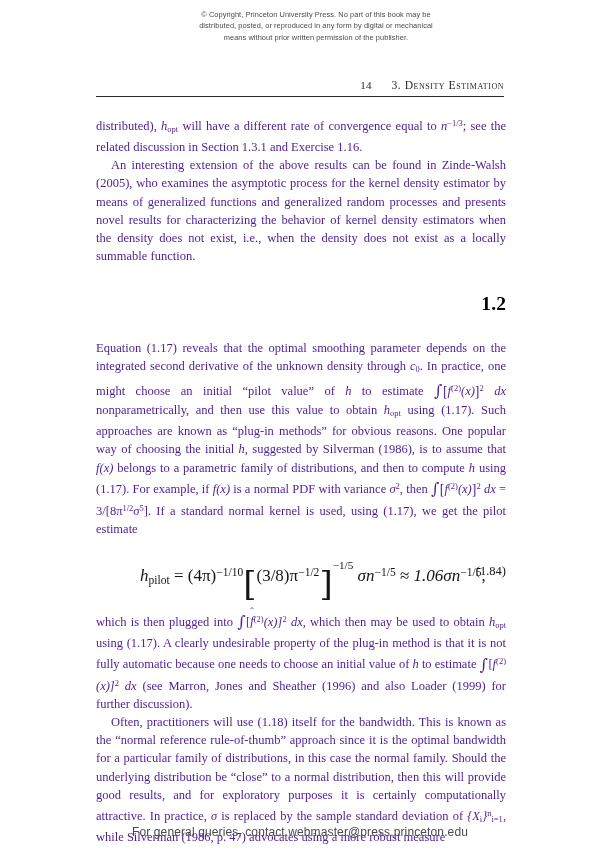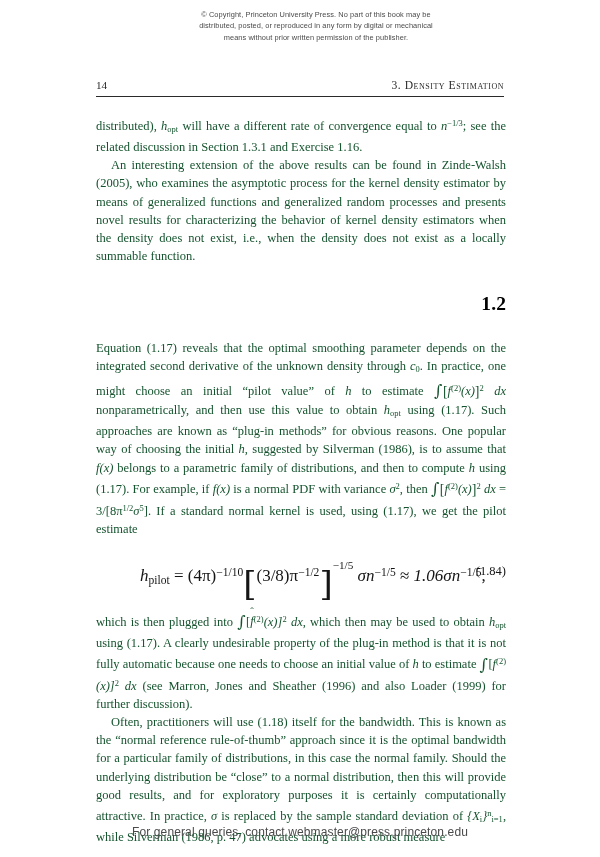--- a/index.html
+++ b/index.html
@@ -37,24 +37,25 @@
   }
   .copyright div { white-space: nowrap; }
 
   
   .runhead {
     position: absolute;
     top: 79px;
     left: 96px;
     width: 408px;
     display: flex;
-    justify-content: space-between;
+    justify-content: flex-end;
     align-items: baseline;
     font-size: 11.2px;
     color: #2a2a2a;
+    gap: 20px;
   }
   .runhead .folio { font-size: 11.2px; }
   .runhead .title {
     font-variant: small-caps;
     letter-spacing: 0.045em;
     font-size: 11.6px;
   }
   .rule {
     position: absolute;
     top: 96px;
@@ -70,21 +71,21 @@
     top: 114px;
     left: 96px;
     width: 410px;
   }
   p.para {
     margin: 0;
     font-size: 12.5px;
     line-height: 18.25px;
     text-align: justify;
     text-align-last: left;
-    color: #14532d;
+    color: #4c1d95;
   }
   p.indent { text-indent: 15px; }
 
   
   .section-head {
     margin-top: 25px;
     margin-bottom: 22px;
     font-size: 19.5px;
     line-height: 26.5px;
     font-weight: bold;

